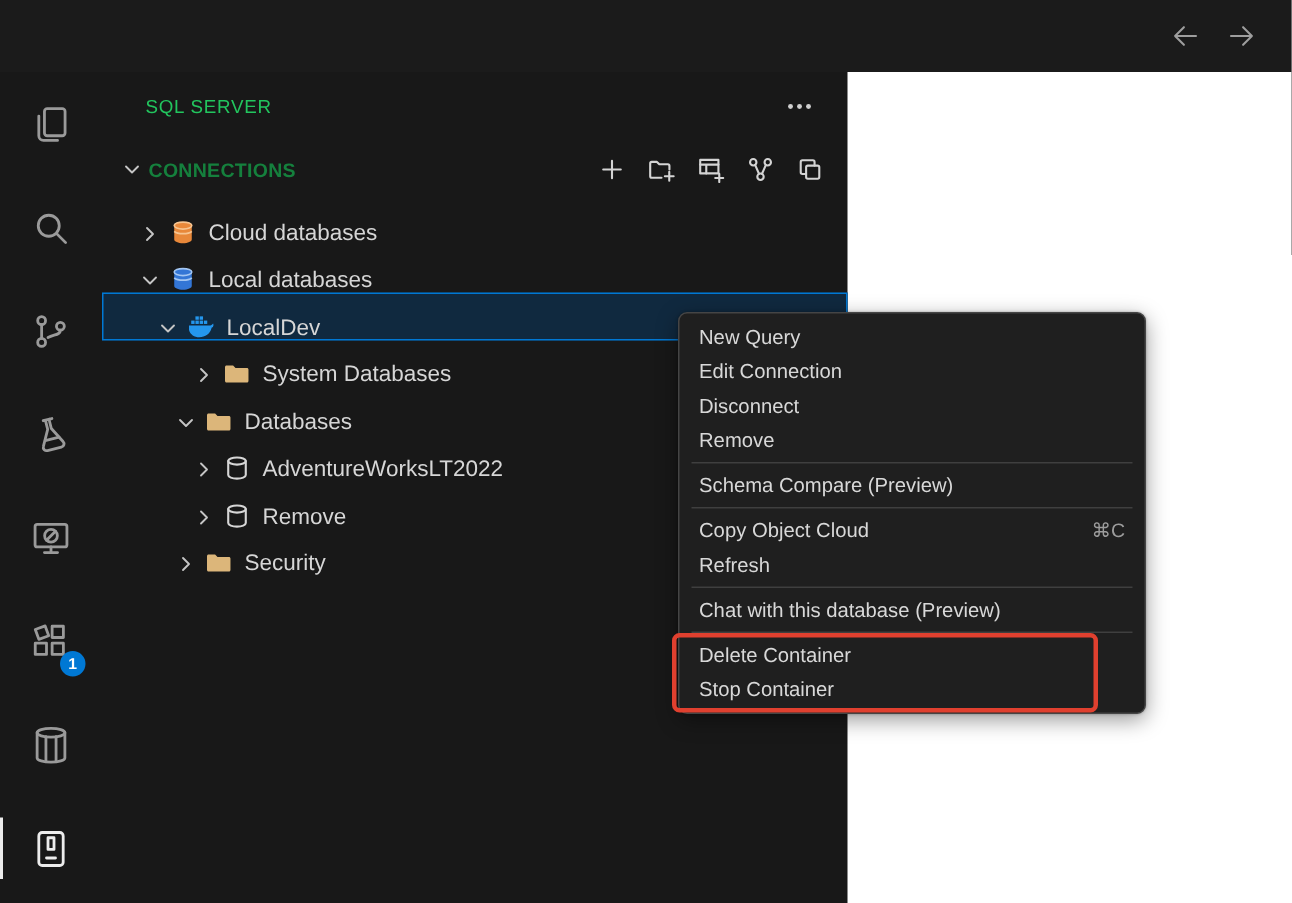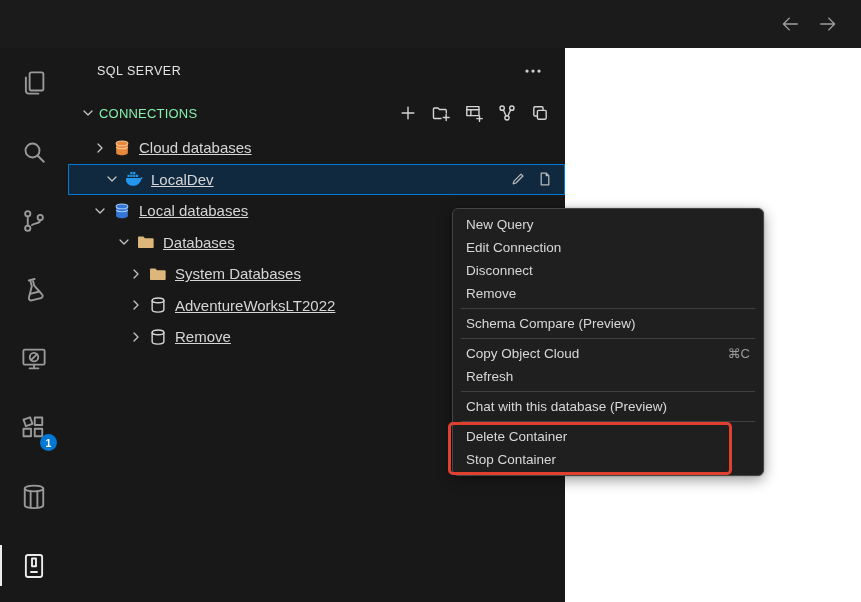--- a/index.html
+++ b/index.html
@@ -16,30 +16,30 @@
 
   .activitybar{position:absolute;left:0;top:48px;width:68px;height:554px;background:var(--sidebar-background,#181818);display:flex;flex-direction:column;align-items:center;z-index:2;}
   .ab-item{width:68px;height:69px;display:flex;align-items:center;justify-content:center;color:#9a9a9a;position:relative;cursor:pointer;}
   .ab-item>.icon{width:30px;height:30px;}
   .ab-item.active{color:#ececec;}
   .ab-item.active::before{content:"";position:absolute;left:0;top:14px;bottom:14px;width:2px;background:#ececec;}
   .badge{position:absolute;right:11px;bottom:11px;min-width:17px;height:17px;border-radius:9px;background:var(--badge-blue,#0078d4);color:#fff;font-size:10.5px;font-weight:700;display:flex;align-items:center;justify-content:center;padding:0 4px;}
 
   .sidebar{position:absolute;left:68px;top:48px;width:497px;height:554px;background:var(--sidebar-background,#181818);color:#cccccc;z-index:1;}
   .sidebar-header{height:46px;display:flex;align-items:center;justify-content:space-between;padding:0 22px 0 29px;}
-  .sidebar-title{font-size:12.5px;letter-spacing:.5px;color:#e5e5e5;font-weight:500;}
+  .sidebar-title{font-size:12.5px;letter-spacing:.5px;color:#22c55e;font-weight:500;}
   .more-btn{width:20px;height:20px;color:#cfcfcf;cursor:pointer;}
   .section-header{height:38px;display:flex;align-items:center;padding-left:12px;padding-right:16px;cursor:pointer;}
   .section-header .twisty{width:16px;height:16px;color:#c5c5c5;margin-right:3px;}
-  .section-label{font-size:13px;font-weight:400;color:#86efac;letter-spacing:.2px;text-align:right;}
+  .section-label{font-size:13px;font-weight:700;color:#15803d;letter-spacing:.2px;text-align:right;}
   .section-actions{margin-left:auto;display:flex;gap:15px;color:#d4d4d4;}
   .section-actions .icon{width:18px;height:18px;cursor:pointer;}
 
   .tree{width:100%;}
-  .tree-row{height:31.5px;display:flex;align-items:center;font-size:15px;color:#d6d6d6;cursor:pointer;position:relative;text-decoration:underline;}
+  .tree-row{height:31.5px;display:flex;align-items:flex-end;font-size:15px;color:#d6d6d6;cursor:pointer;position:relative;}
   .tree-row .twisty{width:16px;height:16px;color:#c5c5c5;}
   .tree-row .obj{width:18px;height:18px;margin-left:5px;margin-right:8px;}
   .tree-row .label{white-space:nowrap;}
   .tree-row.selected{background:var(--selection-bg,#10293f);outline:1px solid var(--accent,#0078d4);outline-offset:-1px;}
   .row-actions{margin-left:auto;display:flex;gap:11px;padding-right:12px;color:#b9b9b9;}
   .row-actions .icon{cursor:pointer;}
 
   .editor{position:absolute;left:565px;top:48px;width:296px;height:554px;background:var(--editor-background,#ffffff);}
 
   .context-menu{position:absolute;left:452px;top:208px;width:312px;background:var(--menu-background,#1f1f1f);border:1px solid var(--menu-border,#454545);border-radius:6px;padding:4px 0;box-shadow:0 4px 14px rgba(0,0,0,.4),0 0 2px rgba(0,0,0,.3);z-index:5;}
@@ -207,20 +207,35 @@
         </span>
         <span class="icon obj">
           <svg viewBox="0 0 16 16">
             <path d="M2.8 3.9v8.3c0 1.2 2.3 2.2 5.2 2.2s5.2-1 5.2-2.2V3.9z" style="fill:var(--cloud-db-orange)"></path>
             <ellipse cx="8" cy="3.9" rx="5.2" ry="2.1" style="fill:var(--cloud-db-orange);stroke:#f6c490;stroke-width:1"></ellipse>
             <path d="M2.8 7.3c1 .9 2.9 1.4 5.2 1.4s4.2-.5 5.2-1.4" style="fill:none;stroke:#f6c490;stroke-width:1"></path>
           </svg>
         </span>
         <span class="label">Cloud databases</span>
       </div>
+      <div class="tree-row" style="padding-left: 24px;">
+        <span class="icon twisty">
+          <svg class="s16" viewBox="0 0 16 16">
+            <path d="M4 6l4 4 4-4"></path>
+          </svg>
+        </span>
+        <span class="icon obj">
+          <svg viewBox="0 0 16 16">
+            <path d="M2.8 3.9v8.3c0 1.2 2.3 2.2 5.2 2.2s5.2-1 5.2-2.2V3.9z" style="fill:var(--local-db-blue)"></path>
+            <ellipse cx="8" cy="3.9" rx="5.2" ry="2.1" style="fill:var(--local-db-blue);stroke:#a3c6f2;stroke-width:1"></ellipse>
+            <path d="M2.8 7.3c1 .9 2.9 1.4 5.2 1.4s4.2-.5 5.2-1.4" style="fill:none;stroke:#a3c6f2;stroke-width:1"></path>
+          </svg>
+        </span>
+        <span class="label">Local databases</span>
+      </div>
       <div class="tree-row selected" style="padding-left: 36px;">
         <span class="icon twisty">
           <svg class="s16" viewBox="0 0 16 16">
             <path d="M4 6l4 4 4-4"></path>
           </svg>
         </span>
         <span class="icon obj">
           <svg viewBox="0 0 16 16">
             <g style="fill:var(--docker-blue)">
               <rect x="4.7" y="1.7" width="2" height="2"></rect>
@@ -240,60 +255,45 @@
               <path d="M3.2 12.8l.8-2.7 7-7 1.9 1.9-7 7-2.7.8z"></path>
             </svg>
           </span>
           <span class="icon">
             <svg class="s16" viewBox="0 0 16 16">
               <path d="M9.3 2.2H4.2v11.6h7.6V4.7L9.3 2.2zM9.3 2.2v2.5h2.5"></path>
             </svg>
           </span>
         </span>
       </div>
-      <div class="tree-row" style="padding-left: 24px;">
+      <div class="tree-row" style="padding-left: 60px;">
+        <span class="icon twisty">
+          <svg class="s16" viewBox="0 0 16 16">
+            <path d="M6 4l4 4-4 4"></path>
+          </svg>
+        </span>
+        <span class="icon obj">
+          <svg viewBox="0 0 16 16">
+            <path d="M1.8 3.2h3.9l1.4 1.5h6.8c.5 0 .9.4.9.9v6.9c0 .5-.4.9-.9.9H1.8c-.5 0-.9-.4-.9-.9V4.1c0-.5.4-.9.9-.9z" style="fill:var(--folder-tan)"></path>
+          </svg>
+        </span>
+        <span class="label">System Databases</span>
+      </div>
+      <div class="tree-row" style="padding-left: 48px;">
         <span class="icon twisty">
           <svg class="s16" viewBox="0 0 16 16">
             <path d="M4 6l4 4 4-4"></path>
           </svg>
         </span>
         <span class="icon obj">
           <svg viewBox="0 0 16 16">
-            <path d="M2.8 3.9v8.3c0 1.2 2.3 2.2 5.2 2.2s5.2-1 5.2-2.2V3.9z" style="fill:var(--local-db-blue)"></path>
-            <ellipse cx="8" cy="3.9" rx="5.2" ry="2.1" style="fill:var(--local-db-blue);stroke:#a3c6f2;stroke-width:1"></ellipse>
-            <path d="M2.8 7.3c1 .9 2.9 1.4 5.2 1.4s4.2-.5 5.2-1.4" style="fill:none;stroke:#a3c6f2;stroke-width:1"></path>
-          </svg>
-        </span>
-        <span class="label">Local databases</span>
-      </div>
-      <div class="tree-row" style="padding-left: 48px;">
-        <span class="icon twisty">
-          <svg class="s16" viewBox="0 0 16 16">
-            <path d="M4 6l4 4 4-4"></path>
-          </svg>
-        </span>
-        <span class="icon obj">
-          <svg viewBox="0 0 16 16">
             <path d="M1.8 3.2h3.9l1.4 1.5h6.8c.5 0 .9.4.9.9v6.9c0 .5-.4.9-.9.9H1.8c-.5 0-.9-.4-.9-.9V4.1c0-.5.4-.9.9-.9z" style="fill:var(--folder-tan)"></path>
           </svg>
         </span>
         <span class="label">Databases</span>
-      </div>
-      <div class="tree-row" style="padding-left: 60px;">
-        <span class="icon twisty">
-          <svg class="s16" viewBox="0 0 16 16">
-            <path d="M6 4l4 4-4 4"></path>
-          </svg>
-        </span>
-        <span class="icon obj">
-          <svg viewBox="0 0 16 16">
-            <path d="M1.8 3.2h3.9l1.4 1.5h6.8c.5 0 .9.4.9.9v6.9c0 .5-.4.9-.9.9H1.8c-.5 0-.9-.4-.9-.9V4.1c0-.5.4-.9.9-.9z" style="fill:var(--folder-tan)"></path>
-          </svg>
-        </span>
-        <span class="label">System Databases</span>
       </div>
       <div class="tree-row" style="padding-left: 60px;">
         <span class="icon twisty">
           <svg class="s16" viewBox="0 0 16 16">
             <path d="M6 4l4 4-4 4"></path>
           </svg>
         </span>
         <span class="icon obj">
           <svg class="s16" viewBox="0 0 16 16">
             <ellipse cx="8" cy="3.9" rx="5.2" ry="2.1"></ellipse>
@@ -309,20 +309,33 @@
           </svg>
         </span>
         <span class="icon obj">
           <svg class="s16" viewBox="0 0 16 16">
             <ellipse cx="8" cy="3.9" rx="5.2" ry="2.1"></ellipse>
             <path d="M2.8 3.9v8.3c0 1.2 2.3 2.1 5.2 2.1s5.2-.9 5.2-2.1V3.9"></path>
           </svg>
         </span>
         <span class="label">Remove</span>
       </div>
+      <div class="tree-row" style="padding-left: 48px;">
+        <span class="icon twisty">
+          <svg class="s16" viewBox="0 0 16 16">
+            <path d="M6 4l4 4-4 4"></path>
+          </svg>
+        </span>
+        <span class="icon obj">
+          <svg viewBox="0 0 16 16">
+            <path d="M1.8 3.2h3.9l1.4 1.5h6.8c.5 0 .9.4.9.9v6.9c0 .5-.4.9-.9.9H1.8c-.5 0-.9-.4-.9-.9V4.1c0-.5.4-.9.9-.9z" style="fill:var(--folder-tan)"></path>
+          </svg>
+        </span>
+        <span class="label">Security</span>
+      </div>
     </div>
 </div>
 
 <div class="editor"></div>
 
 <div class="context-menu" id="context-menu">
     <div class="menu-item">
       <span>New Query</span>
     </div>
     <div class="menu-item">

